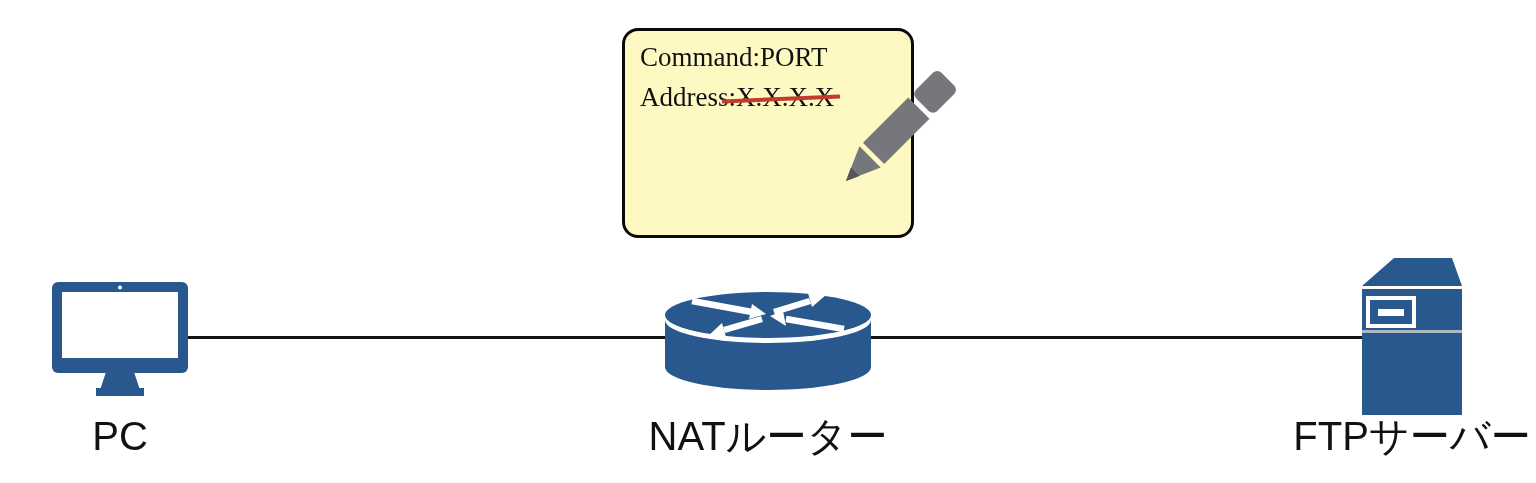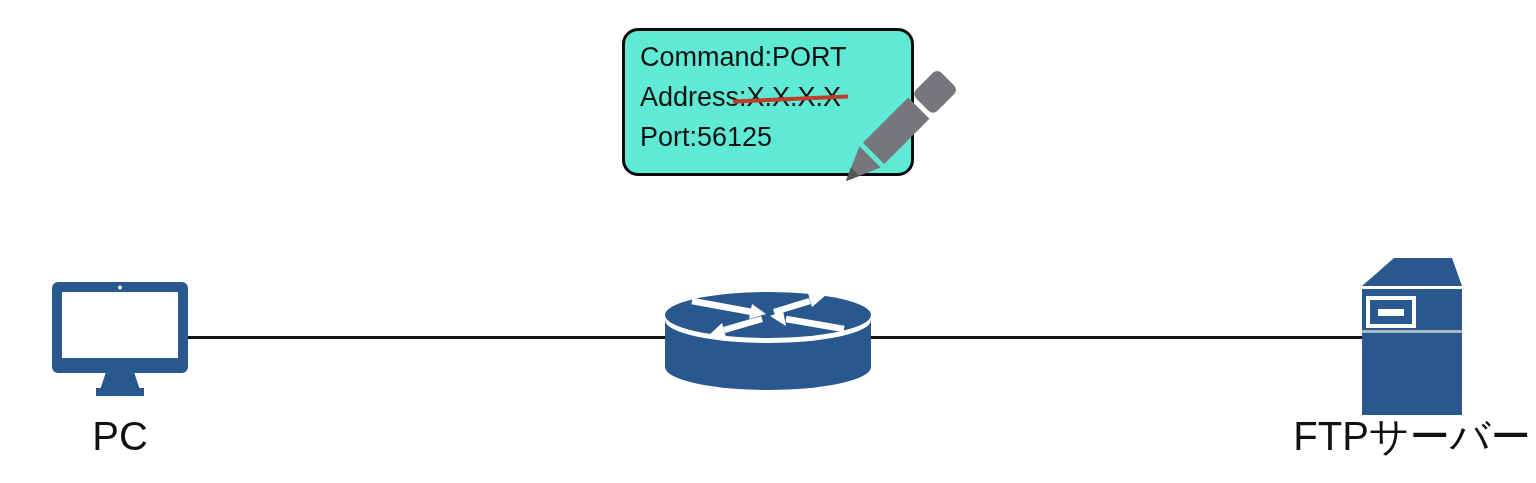--- a/index.html
+++ b/index.html
@@ -27,24 +27,24 @@
   .fill-gray{fill:var(--pencil-gray);}
   .fill-darkgray{fill:var(--pencil-dark);}
   .arrow-stroke{stroke:#ffffff;stroke-width:6.5;fill:none;}
   
   .node-label{position:absolute;top:412px;font-size:40px;line-height:48px;text-align:center;color:var(--text-black);white-space:nowrap;}
   .pc-label{left:50px;width:140px;}
   .router-label{left:618px;width:300px;}
   .server-label{left:1284px;width:256px;}
   
   .callout{
-    position:absolute;left:622px;top:28px;width:292px;height:148px;
-    box-sizing:border-box;border:3.5px solid #0a0a0a;border-radius:16px;background:#5eead4;
+    position:absolute;left:622px;top:28px;width:292px;height:210px;
+    box-sizing:border-box;border:3.5px solid #0a0a0a;border-radius:16px;background:#fef9c3;
     padding:6px 0 0 15px;
-    font-family:Liberation Sans, sans-serif;
+    font-family:Liberation Serif, serif;
     font-size:27px;line-height:40px;color:var(--text-black);white-space:nowrap;
   }
   .callout .row{height:40px;}
   .row-newaddr{padding-left:38px;}
   .arrow-glyph{margin-right:16px;color:var(--text-black);}
   .struck{position:relative;display:inline-block;}
   .struck::after{
     content:"";position:absolute;left:-14px;right:-6px;top:50%;height:3.5px;
     background:var(--accent-red);transform:rotate(-2.5deg);
   }
@@ -74,34 +74,34 @@
 
     <line x1="30" y1="11" x2="90" y2="22" class="arrow-stroke"></line>
     <polygon points="104,24 87,29 90,14" fill="#ffffff"></polygon>
     <line x1="182" y1="39" x2="124" y2="29" class="arrow-stroke"></line>
     <polygon points="108,26 124,36 121,21" fill="#ffffff"></polygon>
     <line x1="112" y1="22" x2="148" y2="11" class="arrow-stroke"></line>
     <polygon points="164,5 150,17 146,3" fill="#ffffff"></polygon>
     <line x1="100" y1="29" x2="62" y2="40" class="arrow-stroke"></line>
     <polygon points="46,46 60,33 64,47" fill="#ffffff"></polygon>
   </svg>
+  <div class="node-label router-label">NATルーター</div>
 
   <svg class="icon server-icon" width="108" height="162" viewBox="0 0 108 162">
     <polygon points="36,2 94,2 104,30 4,30" class="fill-blue"></polygon>
     <rect x="4" y="33" width="100" height="126" class="fill-blue"></rect>
     <rect x="4" y="74" width="100" height="3" fill="#aeb8c2"></rect>
     <rect x="10" y="42" width="46" height="28" class="fill-blue" stroke="#ffffff" stroke-width="4"></rect>
     <rect x="20" y="53" width="26" height="7" fill="#ffffff"></rect>
   </svg>
   <div class="node-label server-label">FTPサーバー</div>
 
   <div class="callout">
     <div class="row"><span>Command:</span><span>PORT</span></div>
     <div class="row"><span>Address:</span><span class="struck">X.X.X.X</span></div>
-    <div class="row"><span>Port:</span><span>56125</span></div>
   </div>
 
   <svg class="icon pencil-icon" width="150" height="148" viewBox="0 0 150 148">
     <g transform="translate(26,133) rotate(-45)">
       <polygon points="0,0 34,-15 34,15" class="fill-gray"></polygon>
       <polygon points="0,0 13,-6 13,6" class="fill-darkgray"></polygon>
       <rect x="39" y="-15" width="64" height="30" class="fill-gray"></rect>
       <rect x="108" y="-15" width="36" height="30" rx="6" class="fill-gray"></rect>
     </g>
   </svg>

